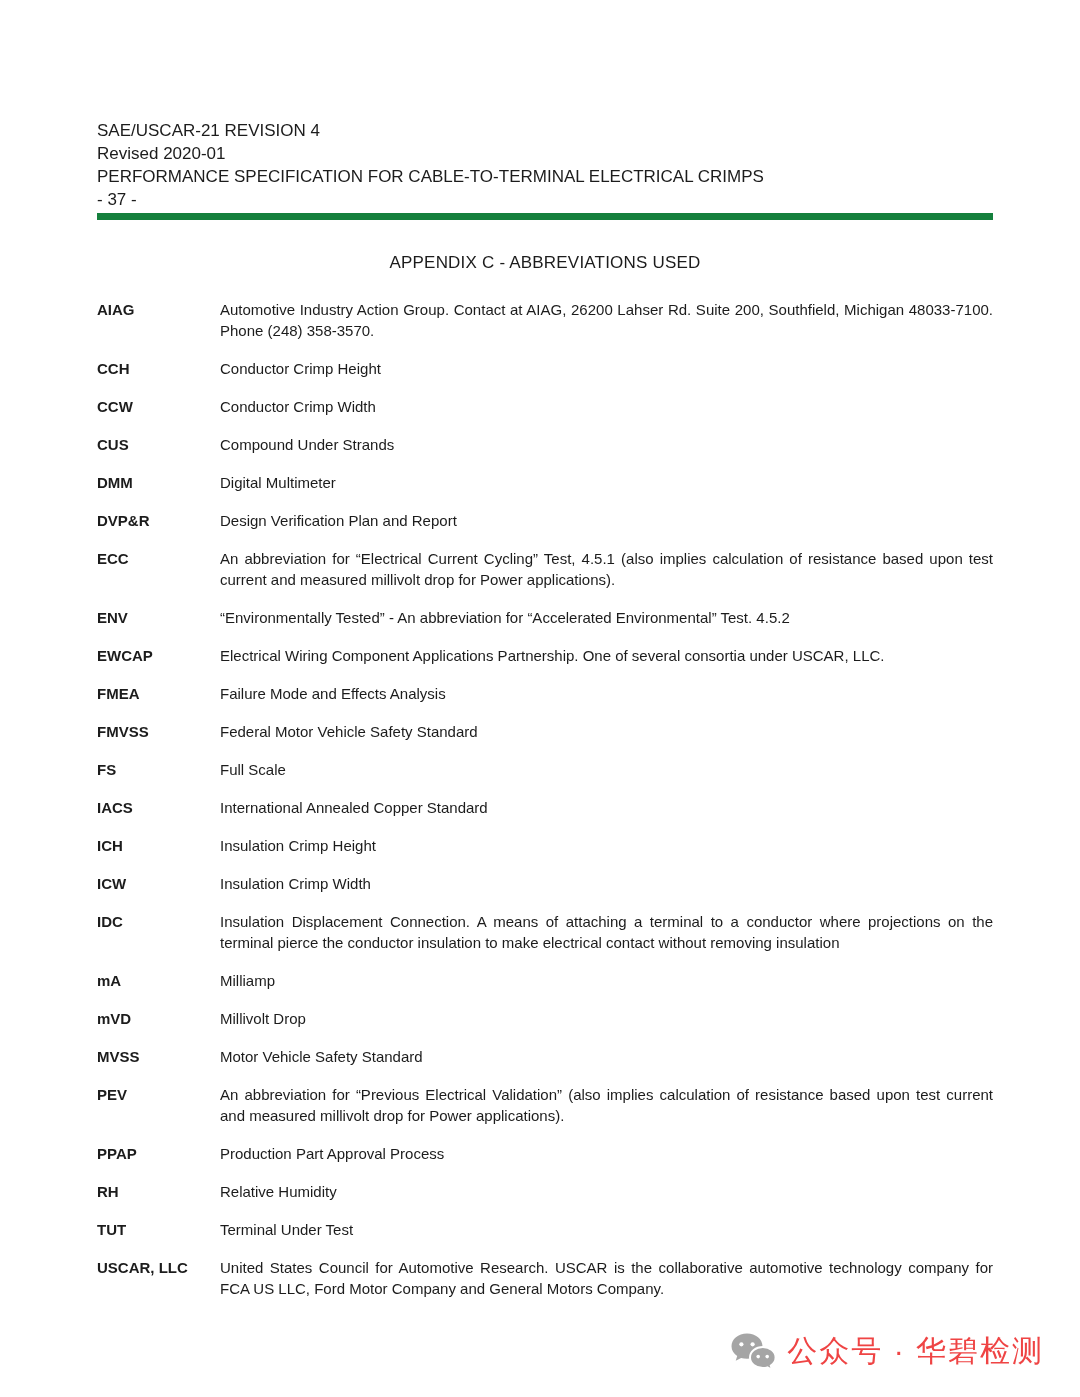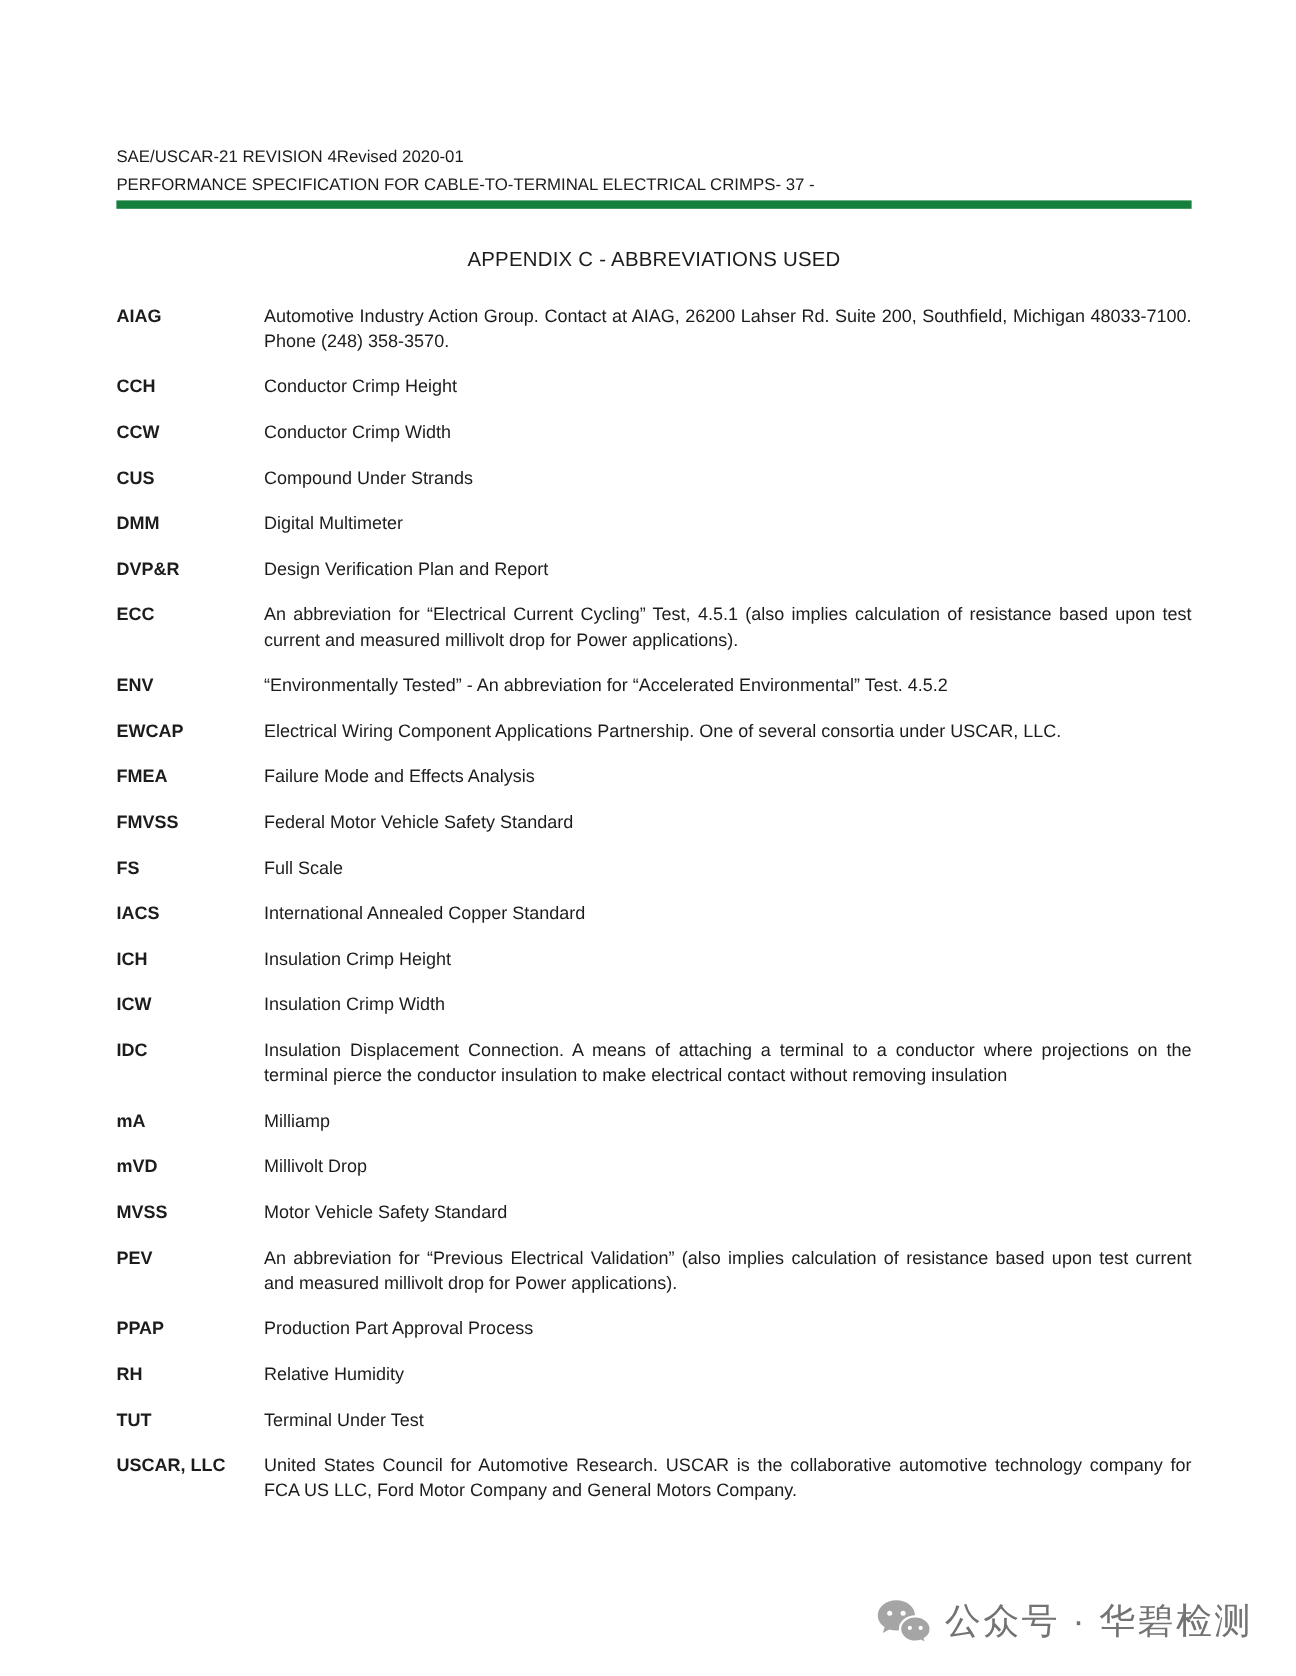--- a/index.html
+++ b/index.html
@@ -16,25 +16,26 @@
     overflow: hidden;
   }
   .page {
     position: absolute;
     left: 97px;
     top: 119px;
     width: 896px;
   }
   .header-row {
     display: flex;
-    justify-content: flex-start;
+    justify-content: center;
     align-items: baseline;
-    font-size: 14px;
+    font-size: 17px;
     line-height: 23px;
     white-space: nowrap;
+    flex-direction: column;
   }
   .header-row.underlined {
     border-bottom: 7px solid #15803d;
     padding-bottom: 2px;
   }
   .appendix-title {
     margin: 33px 0 0 0;
     text-align: center;
     font-size: 17px;
     font-weight: normal;
@@ -59,21 +60,21 @@
     flex: 1 1 auto;
     text-align: justify;
   }
   .watermark {
     position: absolute;
     right: 36px;
     bottom: 25px;
     display: flex;
     align-items: center;
     gap: 11px;
-    color: #737373;
+    color: #ef4444;
   }
   .wm-icon {
     display: inline-flex;
     width: 46px;
     height: 40px;
   }
   .wm-text {
     font-size: 30px;
     letter-spacing: 2px;
     white-space: nowrap;

